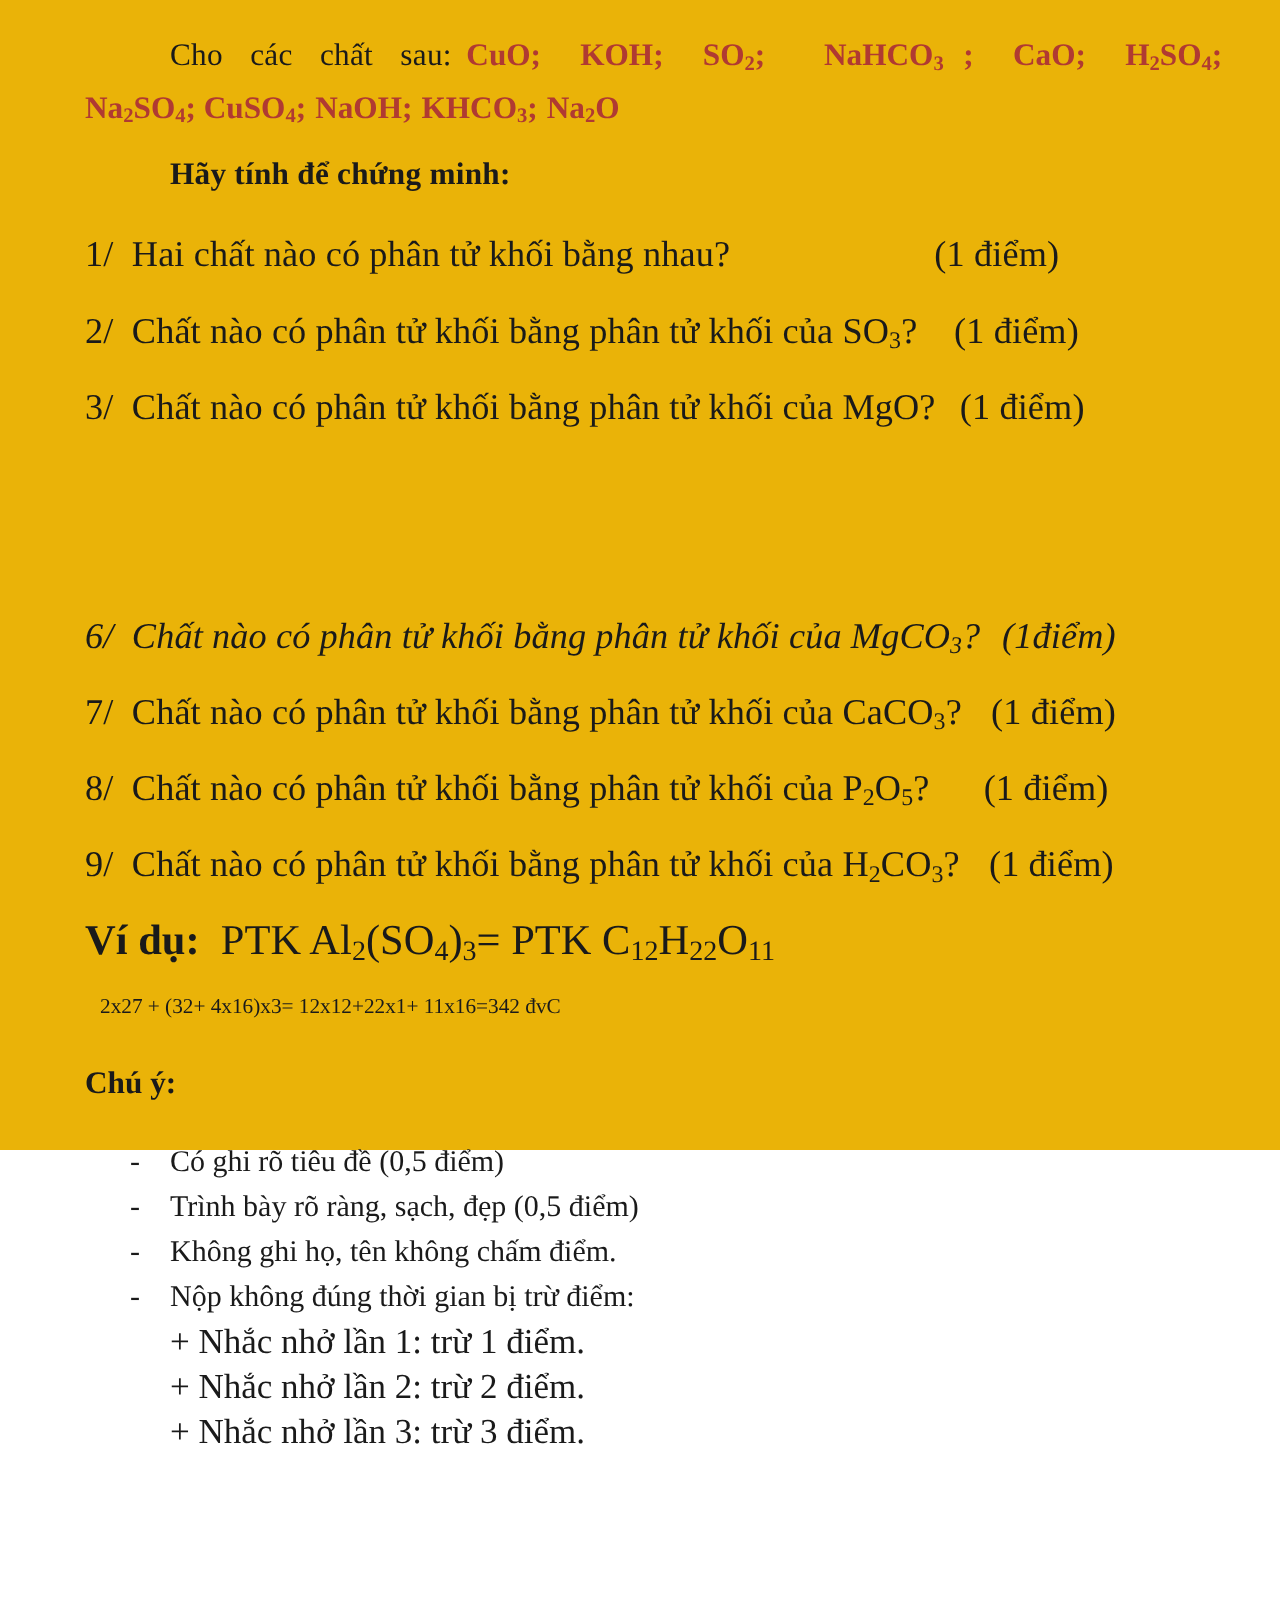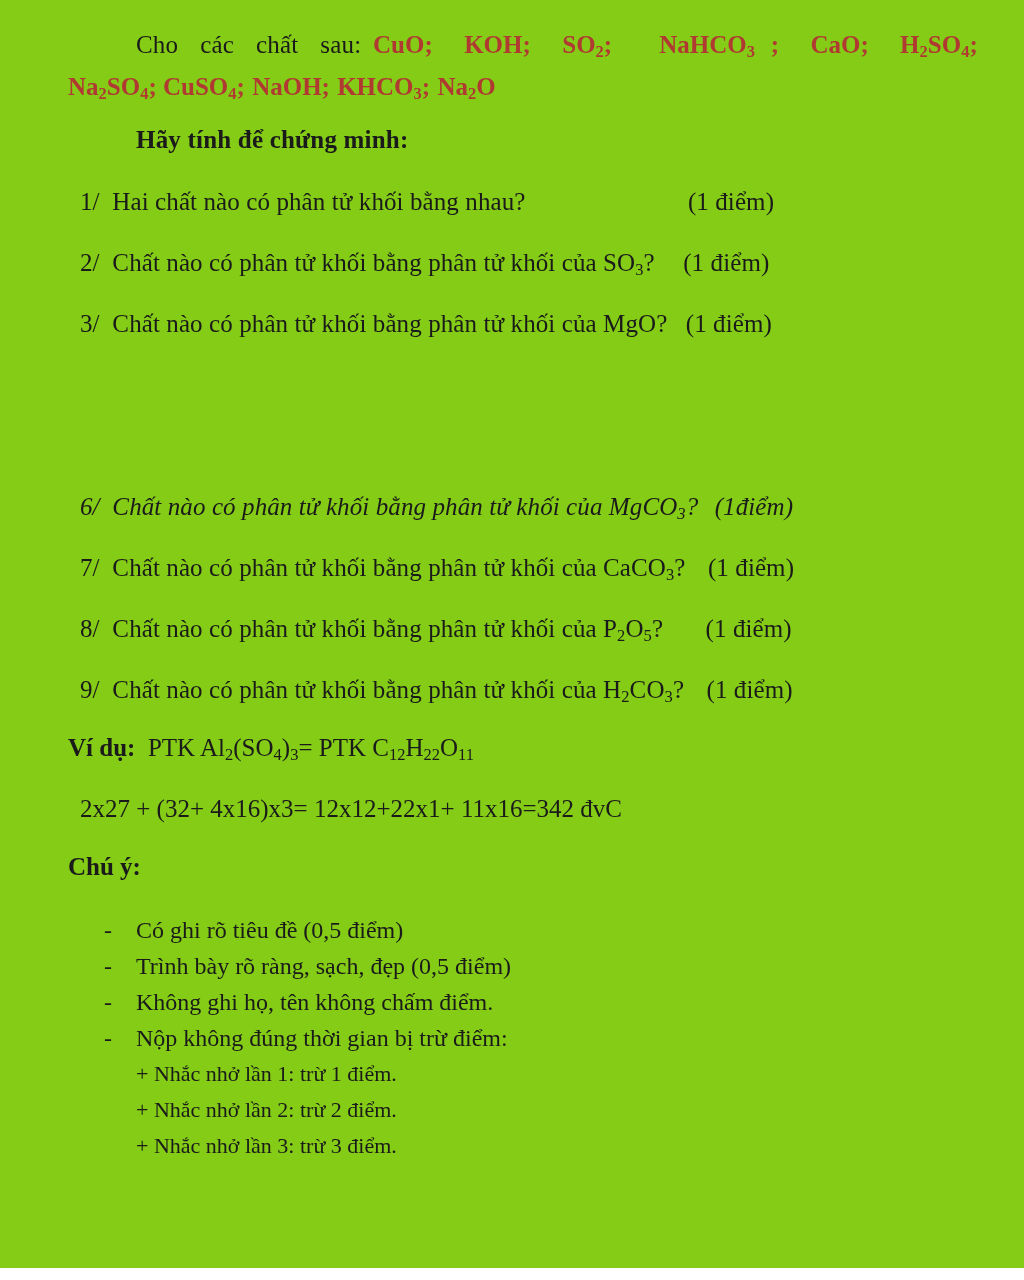--- a/index.html
+++ b/index.html
@@ -15,22 +15,22 @@
     font-family: "Liberation Serif", "DejaVu Serif", serif;
     color: #1a1a1a;
     overflow: hidden;
   }
 
   .page {
     position: absolute;
     left: 0;
     top: 0;
     width: 1024px;
-    height: 1268px;
-    background: #84cc16;
+    height: 920px;
+    background: #eab308;
   }
 
   
   .intro {
     position: absolute;
     left: 68px;
     top: 24px;
     width: 920px;
     font-size: 25px;
     line-height: 42px;
@@ -54,44 +54,44 @@
     left: 136px;
     top: 126px;
     font-size: 25px;
     font-weight: bold;
     letter-spacing: 0.2px;
   }
 
   
   .q {
     position: absolute;
-    left: 80px;
-    font-size: 25px;
+    left: 68px;
+    font-size: 29px;
     white-space: nowrap;
     letter-spacing: 0.1px;
   }
   .q .pts {
     display: inline-block;
   }
 
   
   .example {
     position: absolute;
     left: 68px;
     top: 734px;
-    font-size: 25px;
+    font-size: 34px;
     white-space: nowrap;
   }
   .example .lbl { font-weight: bold; }
 
   .calc {
     position: absolute;
     left: 80px;
     top: 795px;
-    font-size: 25px;
+    font-size: 17px;
     white-space: nowrap;
   }
 
   
   .note-title {
     position: absolute;
     left: 68px;
     top: 853px;
     font-size: 25px;
     font-weight: bold;
@@ -119,21 +119,21 @@
   }
   .note-item .txt {
     display: inline-block;
     padding-left: 32px;
   }
   .sub-item {
     height: 36px;
     line-height: 36px;
     padding-left: 32px;
     white-space: nowrap;
-    font-size: 22px;
+    font-size: 28px;
   }
 
   sub {
     font-size: 0.66em;
     line-height: 0;
     vertical-align: -0.22em;
   }
 </style>
 </head>
 <body>

